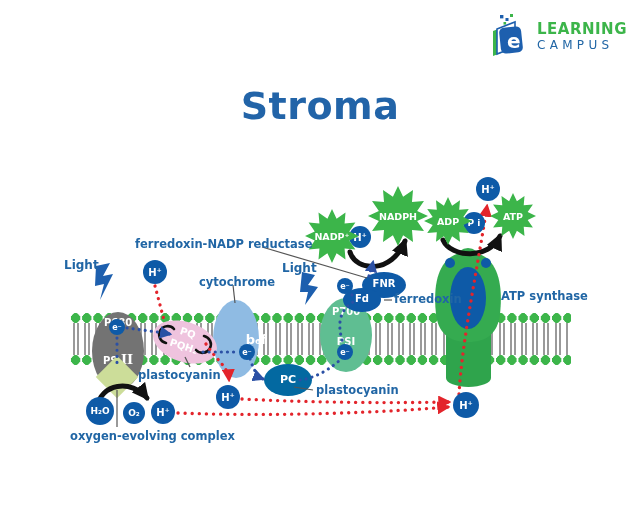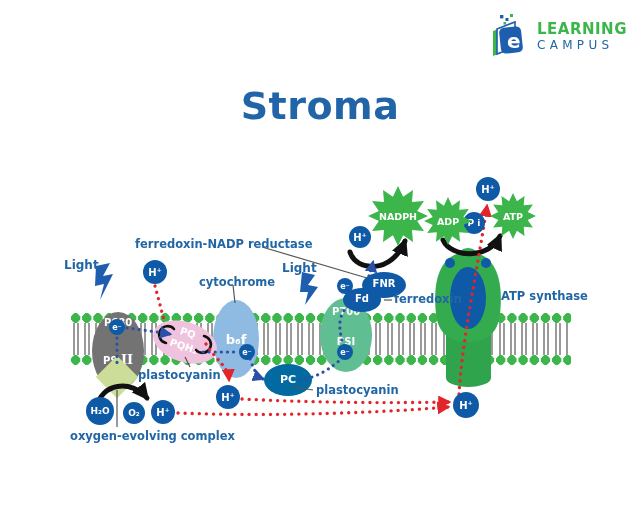--- a/index.html
+++ b/index.html
@@ -63,21 +63,21 @@
     </div>
   </div>
 
   <div class="title">Stroma</div>
 
   <div class="mem-heads" style="top:312px"></div>
   <div class="mem-tails"></div>
   <div class="mem-heads" style="top:354px"></div>
 
   <div class="oval" style="left:213px;top:300px;width:46px;height:78px;background:#8fbbe3;">
-    <span class="tline" style="top:32px;font-size:13px;">b₆f</span>
+    <span class="tline" style="top:32px;font-size:13px;padding-left:20px;">b₆f</span>
   </div>
 
   <div class="oval" style="left:152px;top:322px;width:66px;height:40px;background:#efc3de;transform:rotate(18deg);">
     <span class="tline" style="top:5px;font-size:10px;">PQ</span>
     <span class="tline" style="top:19px;font-size:10px;">PQH₂</span>
   </div>
 
   <div class="oval" style="left:92px;top:312px;width:52px;height:78px;background:#737373;">
     <span class="tline" style="top:5px;font-size:10px;">P680</span>
     <span class="tline" style="top:40px;font-size:10px;"><span>PS</span> <span class="serif-num">II</span></span>
@@ -200,20 +200,23 @@
   <div class="circ" style="left:239px;top:344px;width:16px;height:16px;font-size:8px;">
       <span>e⁻</span>
     </div>
   <div class="circ" style="left:337px;top:344px;width:16px;height:16px;font-size:8px;">
       <span>e⁻</span>
     </div>
   <div class="circ" style="left:337px;top:278px;width:16px;height:16px;font-size:8px;">
       <span>e⁻</span>
     </div>
 
+  <div class="burst" style="left:305px;top:209px;width:54px;height:54px;font-size:9.5px;">
+      <span>NADP⁺</span>
+    </div>
   <div class="burst" style="left:368px;top:186px;width:60px;height:60px;font-size:9.5px;">
       <span>NADPH</span>
     </div>
   <div class="burst" style="left:424px;top:197px;width:48px;height:48px;font-size:9.5px;">
       <span>ADP</span>
     </div>
   <div class="burst" style="left:490px;top:193px;width:46px;height:46px;font-size:9.5px;">
       <span>ATP</span>
     </div>
 

